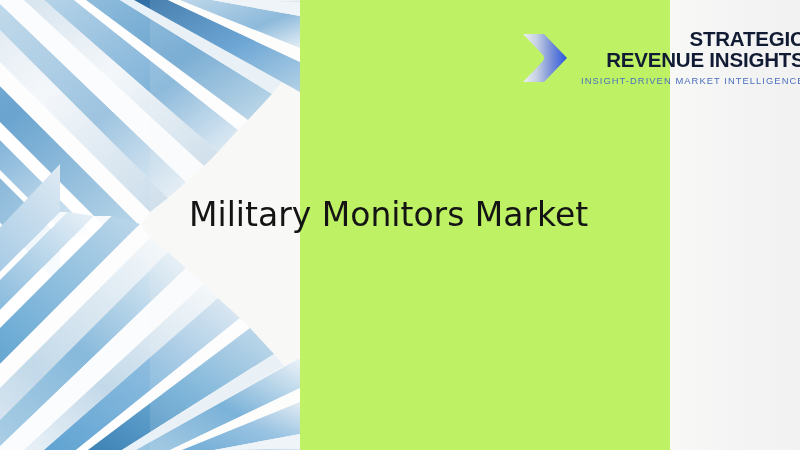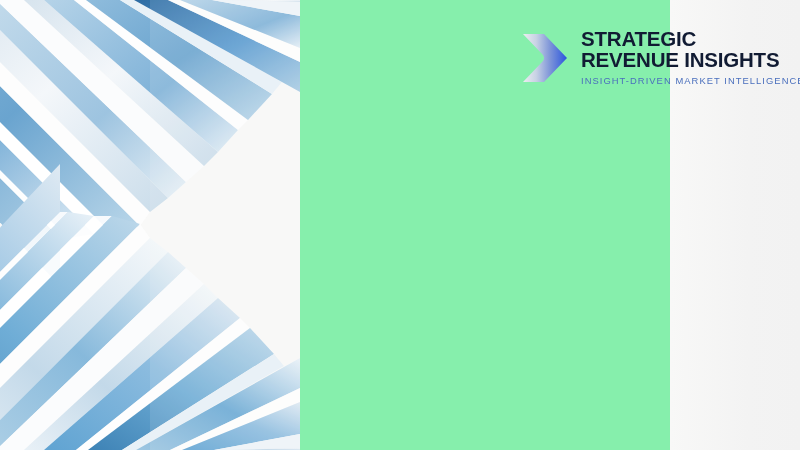--- a/index.html
+++ b/index.html
@@ -6,22 +6,23 @@
 
   html, body {
     width:800px; height:450px;
     overflow:hidden;
     font-family:"DejaVu Sans", sans-serif;
   }
 
   #slide {
     position:relative;
     width:800px; height:450px;
-    background:#86efac;
+    background:#bef264;
     overflow:hidden;
+    text-align:right;
   }
 
   
   .bg-right {
     position:absolute; top:0; right:0;
     width:130px; height:450px;
     background:linear-gradient(90deg,#f8f8f7 0%,#f3f3f3 60%,#f2f2f2 100%);
   }
 
   
@@ -216,15 +217,16 @@
       </svg>
     </span>
 
     <span class="logo-text">
       <span class="logo-line">STRATEGIC</span>
       <span class="logo-line">REVENUE INSIGHTS</span>
       <span class="logo-tagline">INSIGHT-DRIVEN MARKET INTELLIGENCE</span>
     </span>
   </div>
 
+  <div class="title">Military Monitors Market</div>
 
 
 </div>
 
 </body></html>

